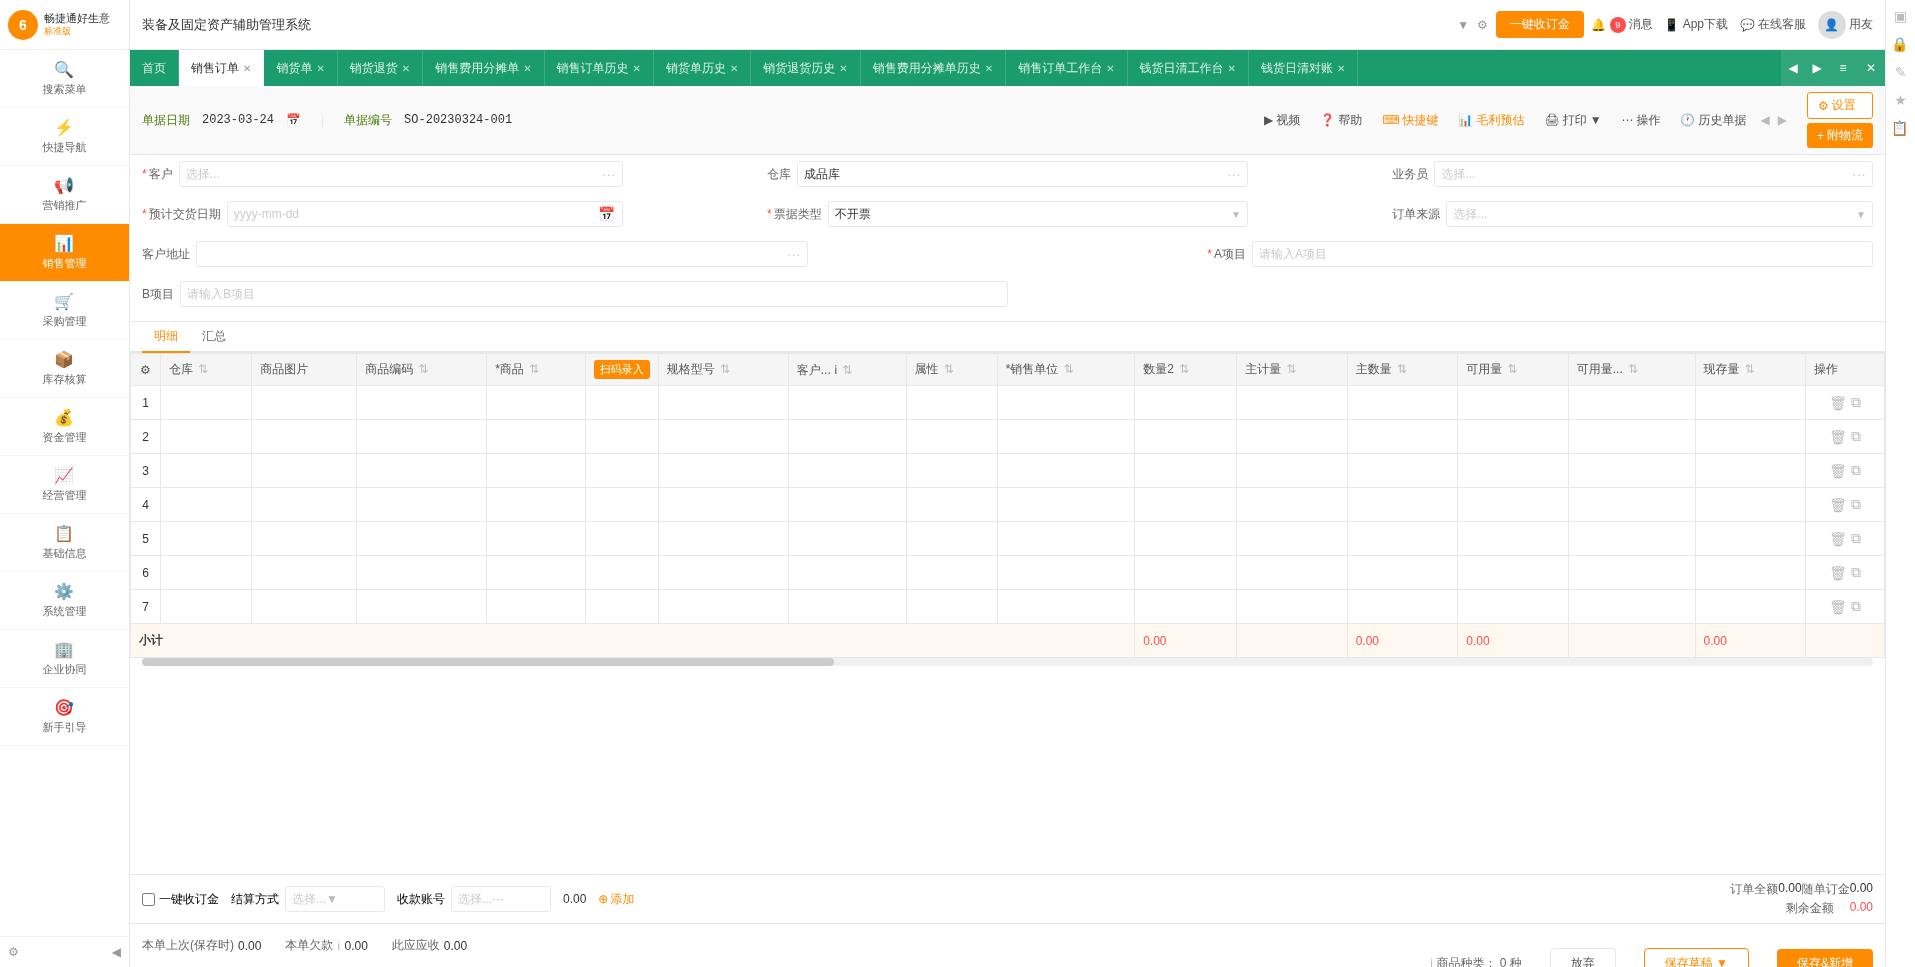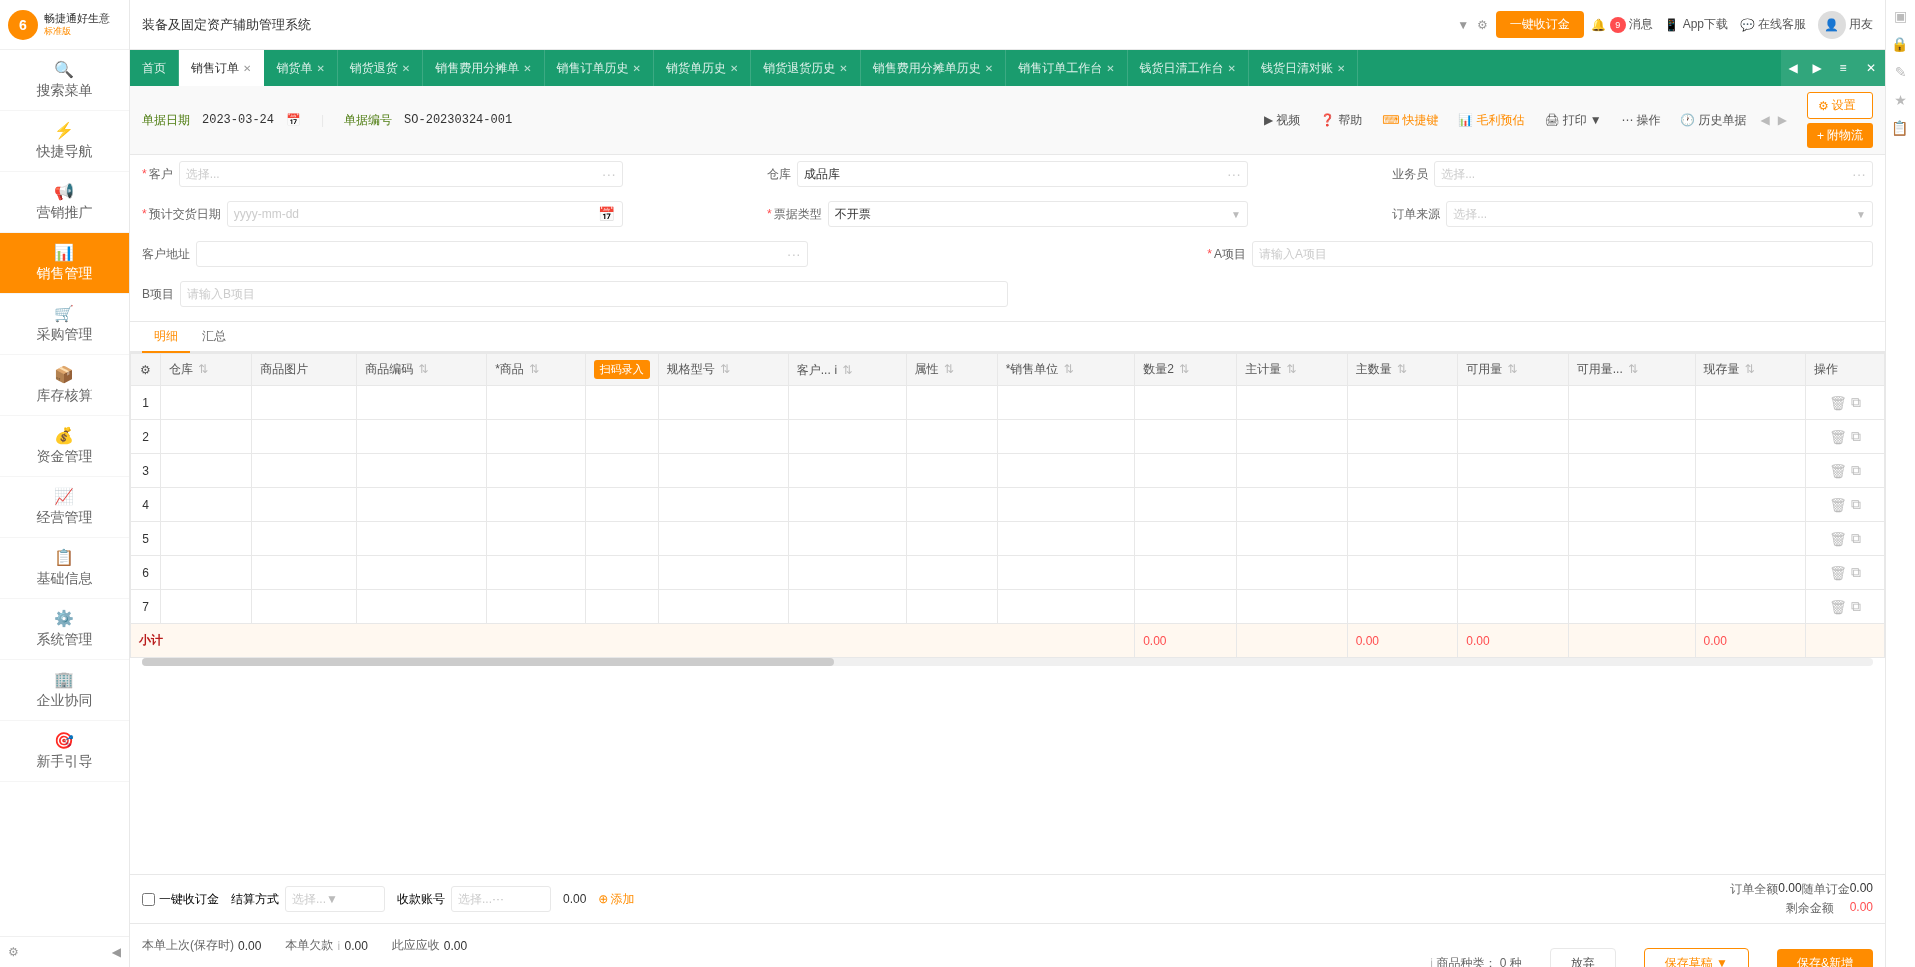--- a/index.html
+++ b/index.html
@@ -33,21 +33,21 @@
     .logo-sub { font-size: 9px; color: #ff8c00; }
     .sidebar-nav { flex: 1; overflow-y: auto; }
     .nav-item {
       display: flex; flex-direction: column; align-items: center;
       padding: 10px 5px; cursor: pointer; color: #666;
       transition: all 0.2s;
       border-bottom: 1px solid #f5f5f5;
     }
     .nav-item.active { background: #ff8c00; color: #fff; }
     .nav-item .nav-icon { font-size: 16px; margin-bottom: 3px; }
-    .nav-item .nav-label { font-size: 14px; }
+    .nav-item .nav-label { font-size: 11px; }
     .sidebar-bottom {
       padding: 8px;
       display: flex; justify-content: space-between; align-items: center;
       border-top: 1px solid #f0f0f0;
     }
 
     
     .main { flex: 1; display: flex; flex-direction: column; overflow: hidden; }
 
     
@@ -790,21 +790,21 @@
       <td>
         <div class="row-actions">
           <button class="row-action-btn">🗑</button>
           <button class="row-action-btn">⧉</button>
         </div>
       </td>
     </tr>
           </tbody>
         <tfoot>
           <tr class="subtotal-row">
-            <td colspan="10" style="color:#b91c1c;font-weight:bold;">小计</td>
+            <td colspan="10" style="color:#404040;font-weight:bold;">小计</td>
             <td><span class="subtotal-val">0.00</span></td>
             <td></td>
             <td><span class="subtotal-val">0.00</span></td>
             <td><span class="subtotal-val">0.00</span></td>
             <td></td>
             <td><span class="subtotal-val">0.00</span></td>
             <td></td>
           </tr>
         </tfoot>
       </table>

